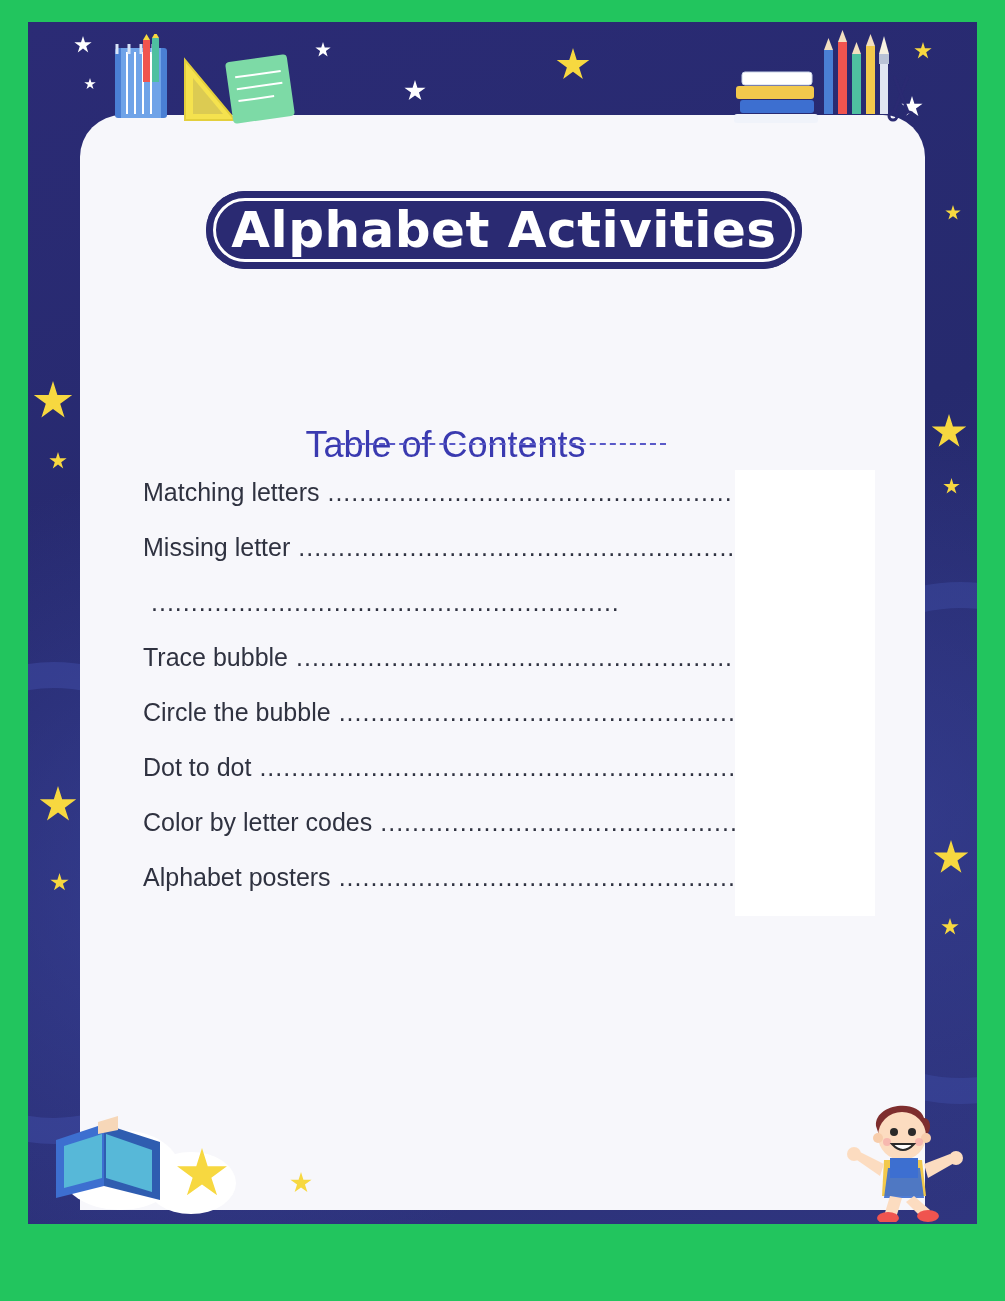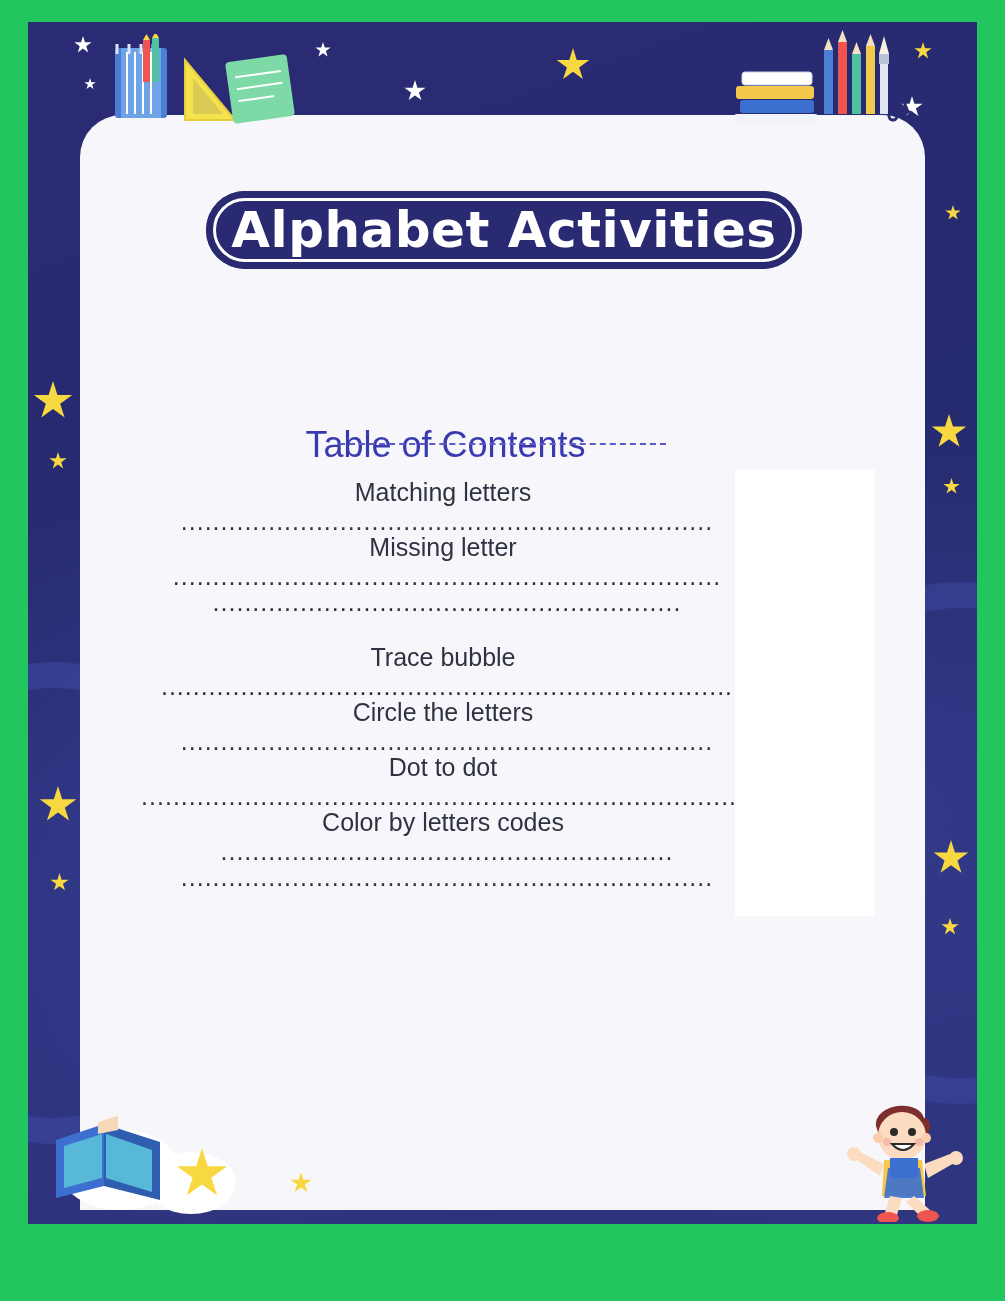--- a/index.html
+++ b/index.html
@@ -113,24 +113,23 @@
 
   
   .toc-list {
     position: absolute;
     left: 143px;
     top: 478px;
     width: 600px;
   }
   .toc-row {
     display: flex;
-    align-items: center;
+    align-items: flex-start;
     height: 55px;
     overflow: hidden;
-    flex-direction: column;
   }
   .toc-label {
     color: #2f3240;
     font-size: 25px;
     white-space: nowrap;
     font-family: "Liberation Sans", sans-serif;
   }
   .toc-dots {
     flex: 1 1 auto;
     color: #2f3240;
@@ -214,32 +213,33 @@
       <span class="toc-dots">.....................................................................</span>
     </div>
     <div class="toc-row">
       <span class="toc-dots">...........................................................</span>
     </div>
     <div class="toc-row">
       <span class="toc-label">Trace bubble</span>
       <span class="toc-dots">........................................................................</span>
     </div>
     <div class="toc-row">
-      <span class="toc-label">Circle the letters</span>
+      <span class="toc-label">Circle the bubble</span>
       <span class="toc-dots">...................................................................</span>
     </div>
     <div class="toc-row">
       <span class="toc-label">Dot to dot</span>
       <span class="toc-dots">.............................................................................</span>
     </div>
     <div class="toc-row">
-      <span class="toc-label">Color by letters codes</span>
+      <span class="toc-label">Color by letter codes</span>
       <span class="toc-dots">.........................................................</span>
     </div>
     <div class="toc-row">
+      <span class="toc-label">Alphabet posters</span>
       <span class="toc-dots">...................................................................</span>
     </div>
   </div>
 
   <div class="dots-mask"></div>
 
   <svg style="position:absolute; left:105px; top:34px;" width="215" height="90" viewBox="0 0 215 90">
 
     <rect x="10" y="14" width="52" height="70" rx="3" fill="#4a7fd4"></rect>
     <rect x="16" y="14" width="40" height="70" fill="#6fa3e8"></rect>

